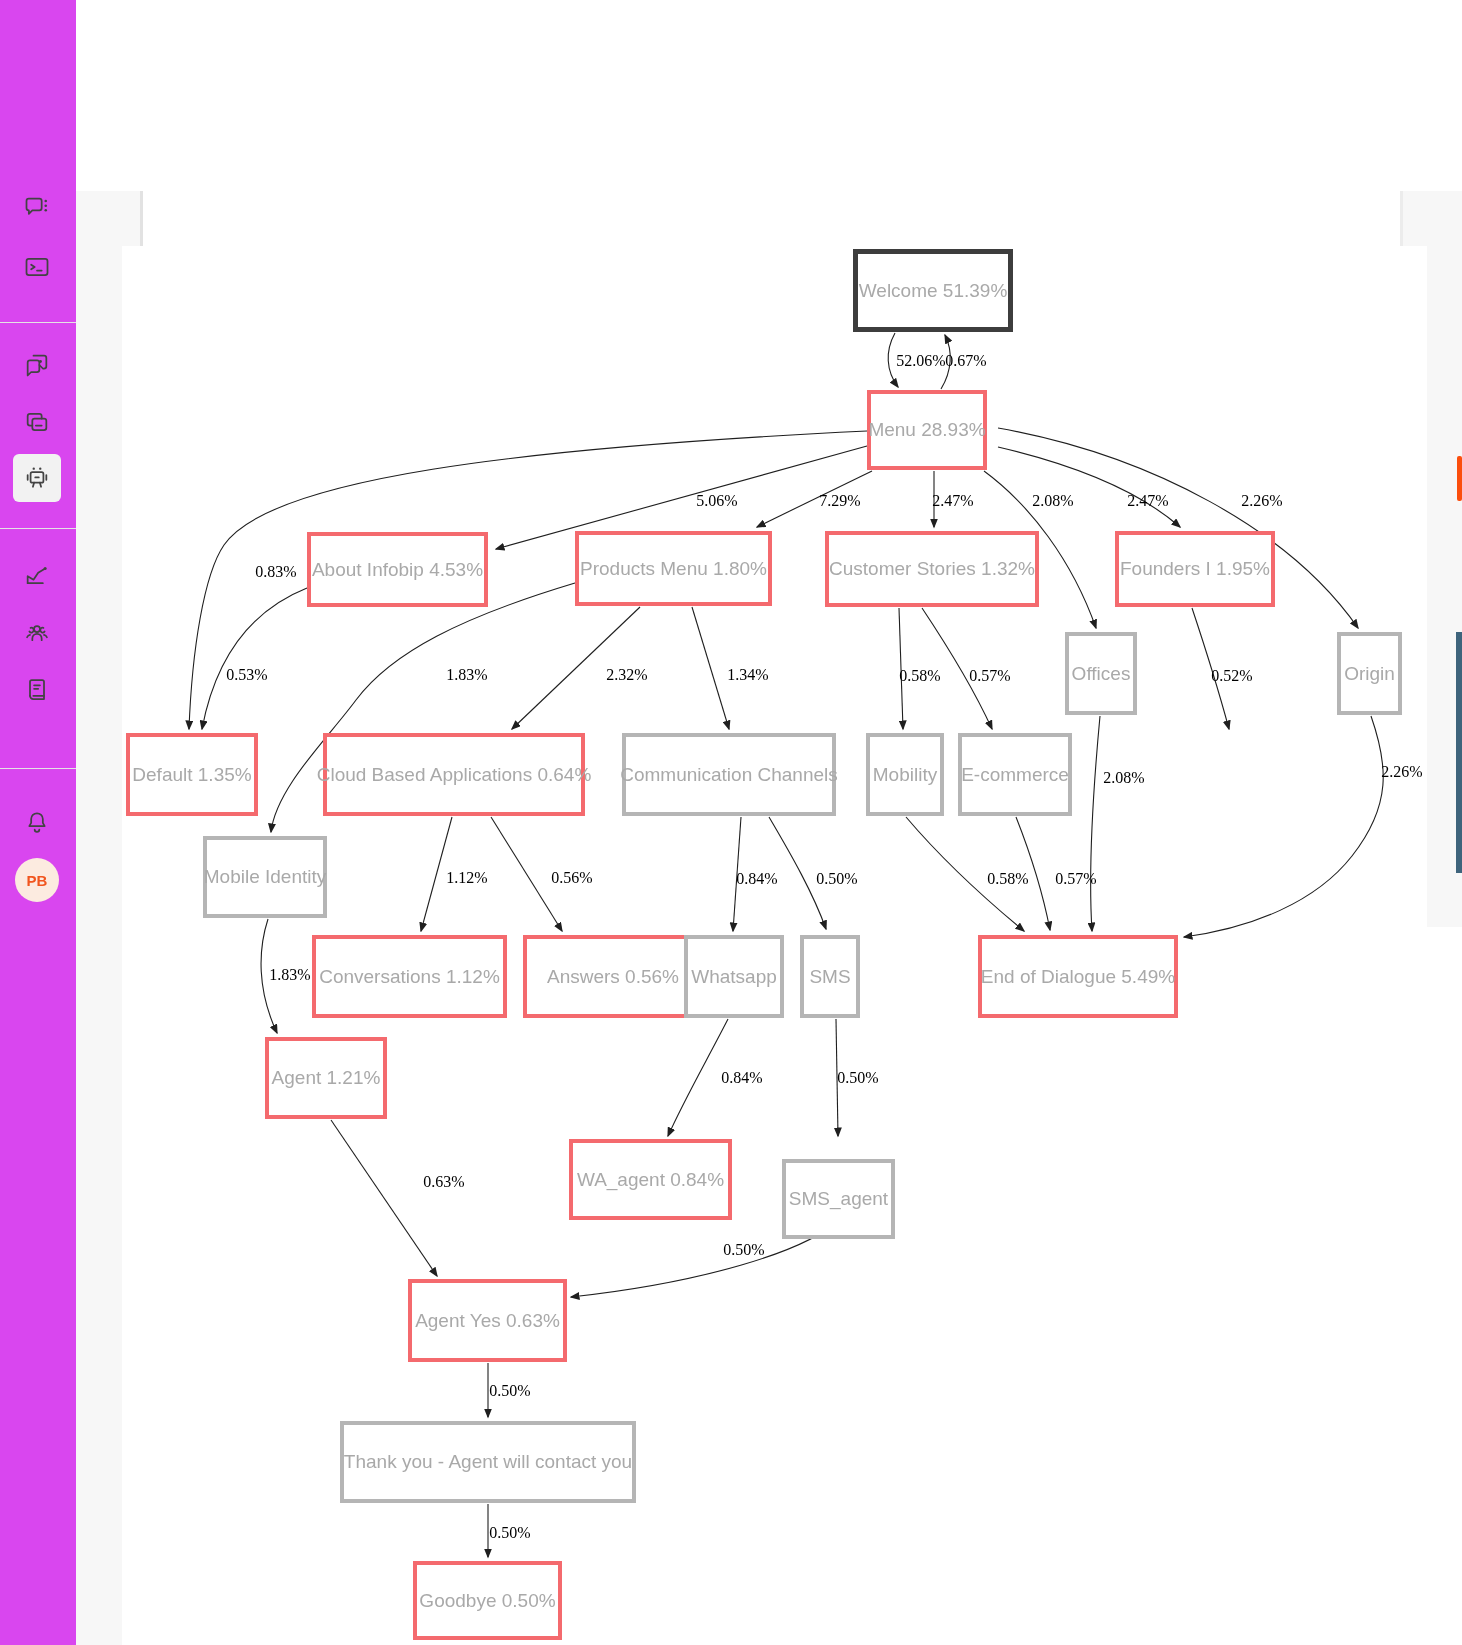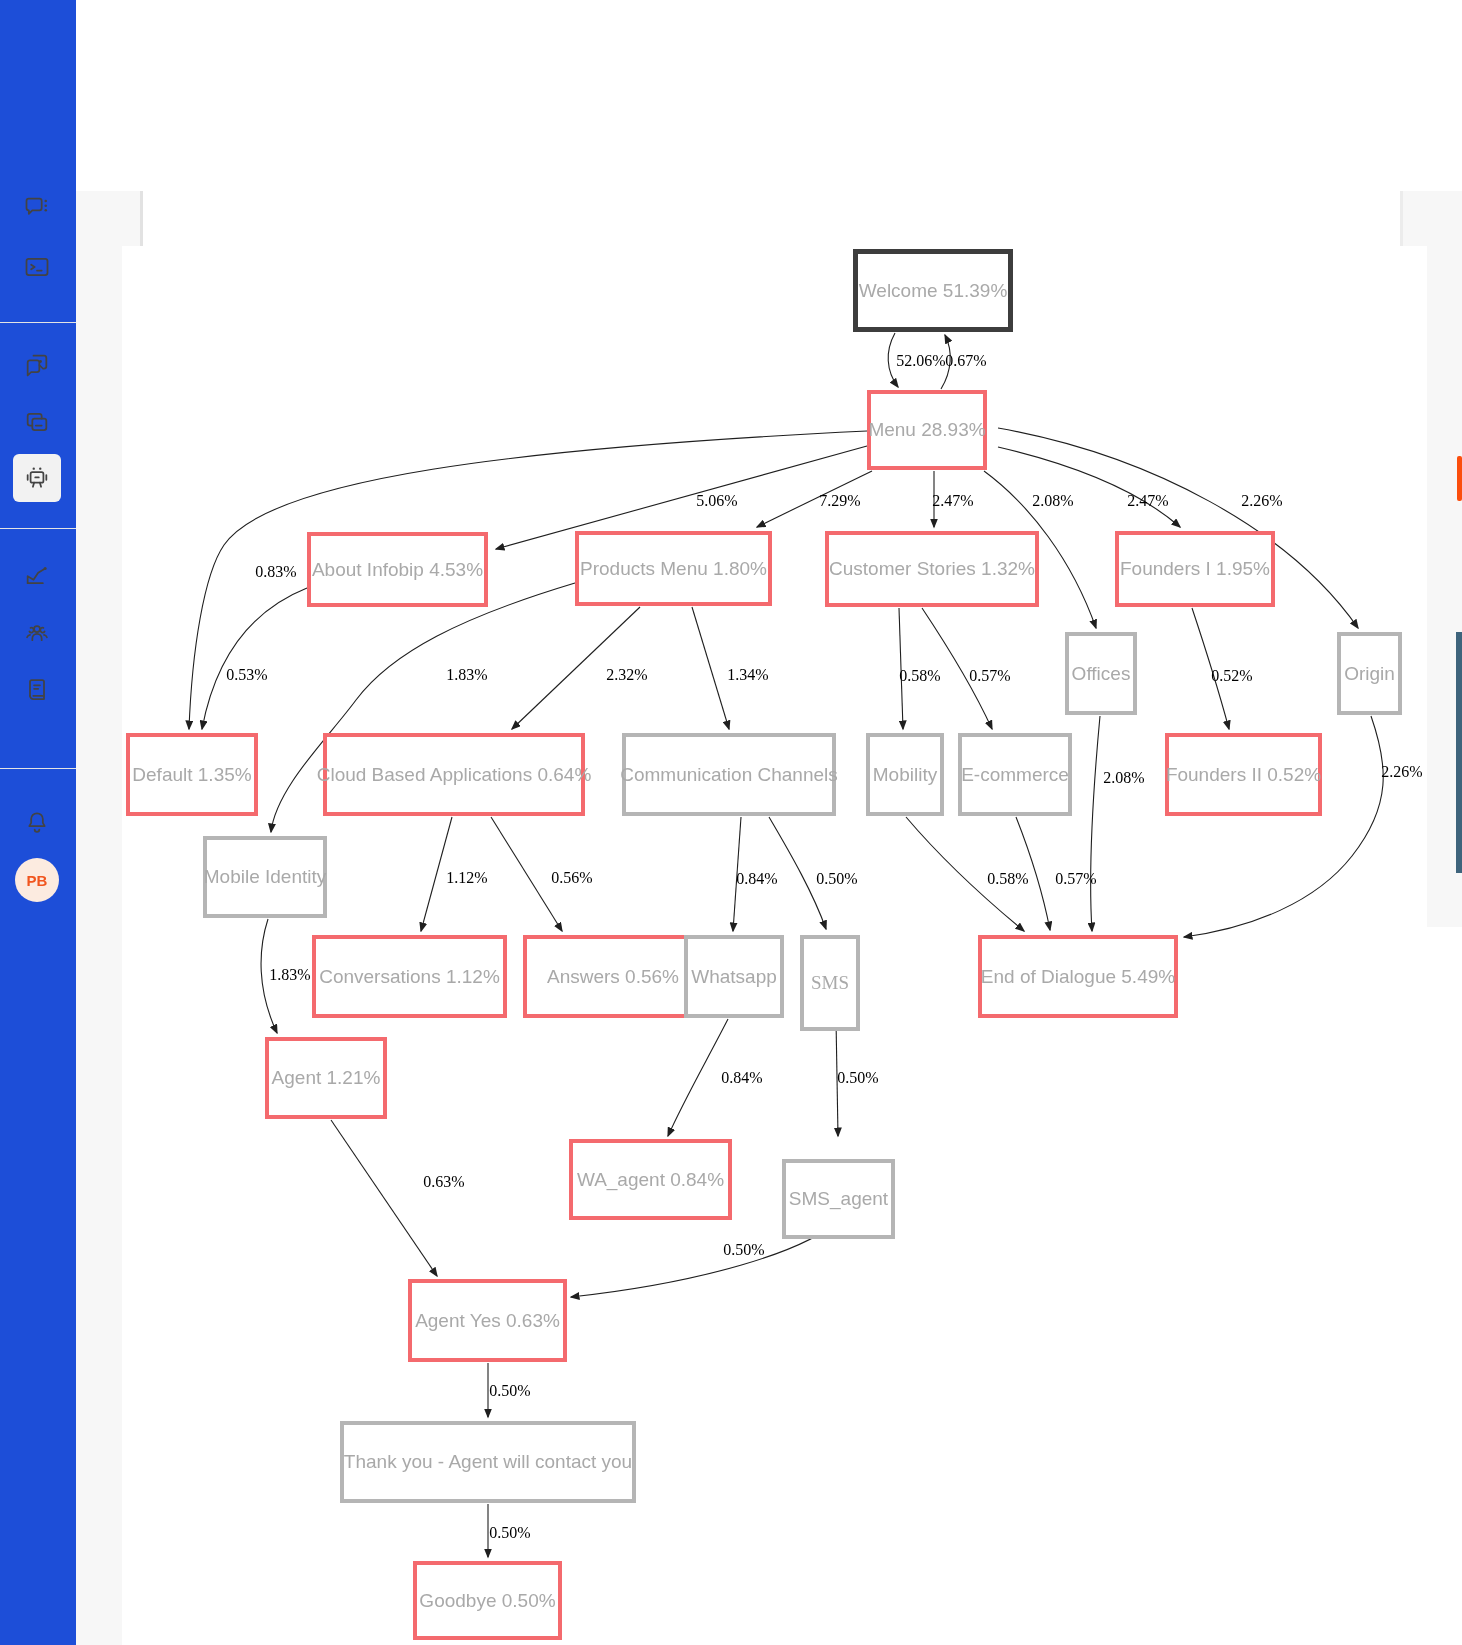--- a/index.html
+++ b/index.html
@@ -1,20 +1,20 @@
 <!DOCTYPE html>
 <html style="--accent: #fb4e0d; --node-red: #f46a6e; --node-gray: #b5b5b5; --node-dark: #3d3d3d; --node-text: #a9a9a9; --scrollbar: #3e647c; --avatar-bg: #fcebe0; --avatar-text: #f1561f;"><head>
 <meta charset="utf-8">
 <style>
   html,body{margin:0;padding:0;background:#ffffff;}
   body{width:1462px;height:1645px;overflow:hidden;font-family:"Liberation Sans",sans-serif;}
   .app{position:relative;width:1462px;height:1645px;background:#fff;}
 
   
-  .sidebar{position:absolute;left:0;top:0;width:76px;height:1645px;background:#1d4ed8;z-index:6;}
+  .sidebar{position:absolute;left:0;top:0;width:76px;height:1645px;background:#d946ef;z-index:6;}
   .sb-item{position:absolute;left:13px;width:48px;height:48px;display:flex;align-items:center;
            justify-content:center;border-radius:6px;color:#434343;cursor:pointer;}
   .sb-item svg{width:28px;height:28px;stroke:#434343;fill:none;stroke-width:1.5;
                stroke-linecap:round;stroke-linejoin:round;}
   .sb-item.active{background:#f2f2f2;}
   .sb-divider{position:absolute;left:0;width:76px;height:1px;background:#e4e4e4;}
   .active-bar{position:absolute;right:0;width:5px;background:var(--accent);border-radius:2px;z-index:7;}
   .avatar{position:absolute;left:15px;width:44px;height:44px;border-radius:50%;
           background:var(--avatar-bg);color:var(--avatar-text);display:flex;align-items:center;
           justify-content:center;font-weight:bold;font-size:15px;cursor:pointer;}
@@ -256,36 +256,33 @@
       </div>
       <div class="node gray" style="left: 622px; top: 733px; width: 214px; height: 83px;">
         <span>Communication Channels</span>
       </div>
       <div class="node gray" style="left: 866px; top: 733px; width: 78px; height: 83px;">
         <span>Mobility</span>
       </div>
       <div class="node gray" style="left: 958px; top: 733px; width: 114px; height: 83px;">
         <span>E-commerce</span>
       </div>
-      <div class="node red" style="left: 1165px; top: 733px; width: 157px; height: 83px;">
-        <span>Founders II 0.52%</span>
-      </div>
       <div class="node gray" style="left: 203px; top: 836px; width: 124px; height: 82px;">
         <span>Mobile Identity</span>
       </div>
       <div class="node red" style="left: 312px; top: 935px; width: 195px; height: 83px;">
         <span>Conversations 1.12%</span>
       </div>
       <div class="node red" style="left: 523px; top: 935px; width: 180px; height: 83px;">
         <span>Answers 0.56%</span>
       </div>
       <div class="node gray" style="left: 684px; top: 935px; width: 100px; height: 83px;">
         <span>Whatsapp</span>
       </div>
-      <div class="node gray" style="left: 800px; top: 935px; width: 60px; height: 96px; font-family: Liberation Serif, serif;">
+      <div class="node gray" style="left: 800px; top: 935px; width: 60px; height: 83px;">
         <span>SMS</span>
       </div>
       <div class="node red" style="left: 978px; top: 935px; width: 200px; height: 83px;">
         <span>End of Dialogue 5.49%</span>
       </div>
       <div class="node red" style="left: 265px; top: 1037px; width: 122px; height: 82px;">
         <span>Agent 1.21%</span>
       </div>
       <div class="node red" style="left: 569px; top: 1139px; width: 163px; height: 81px;">
         <span>WA_agent 0.84%</span>

